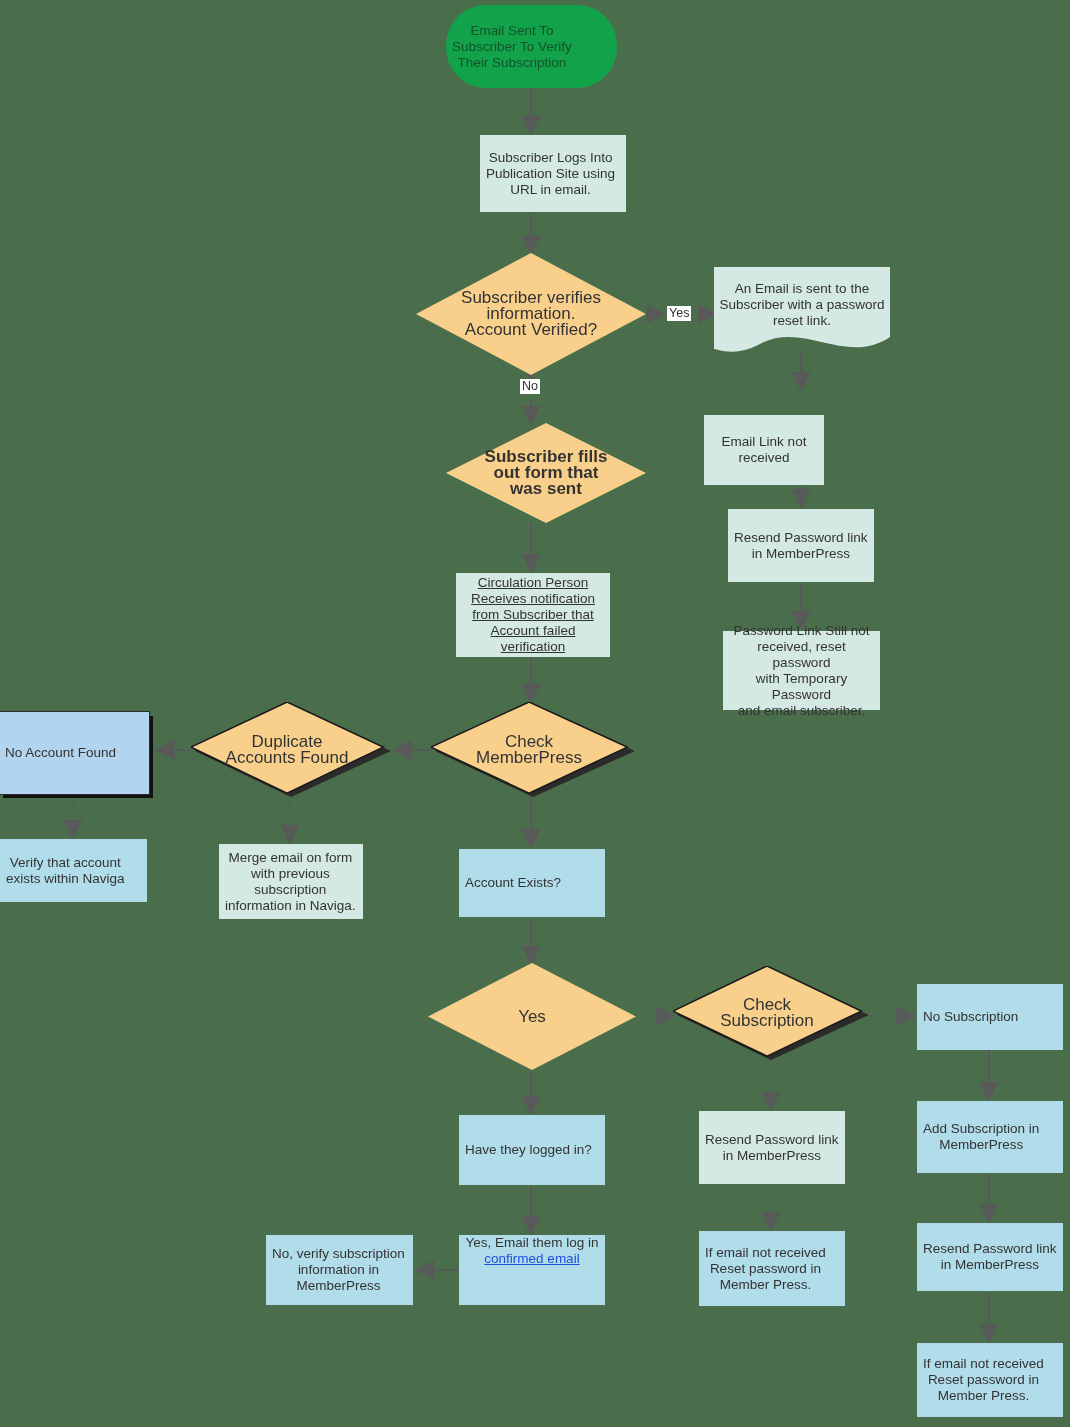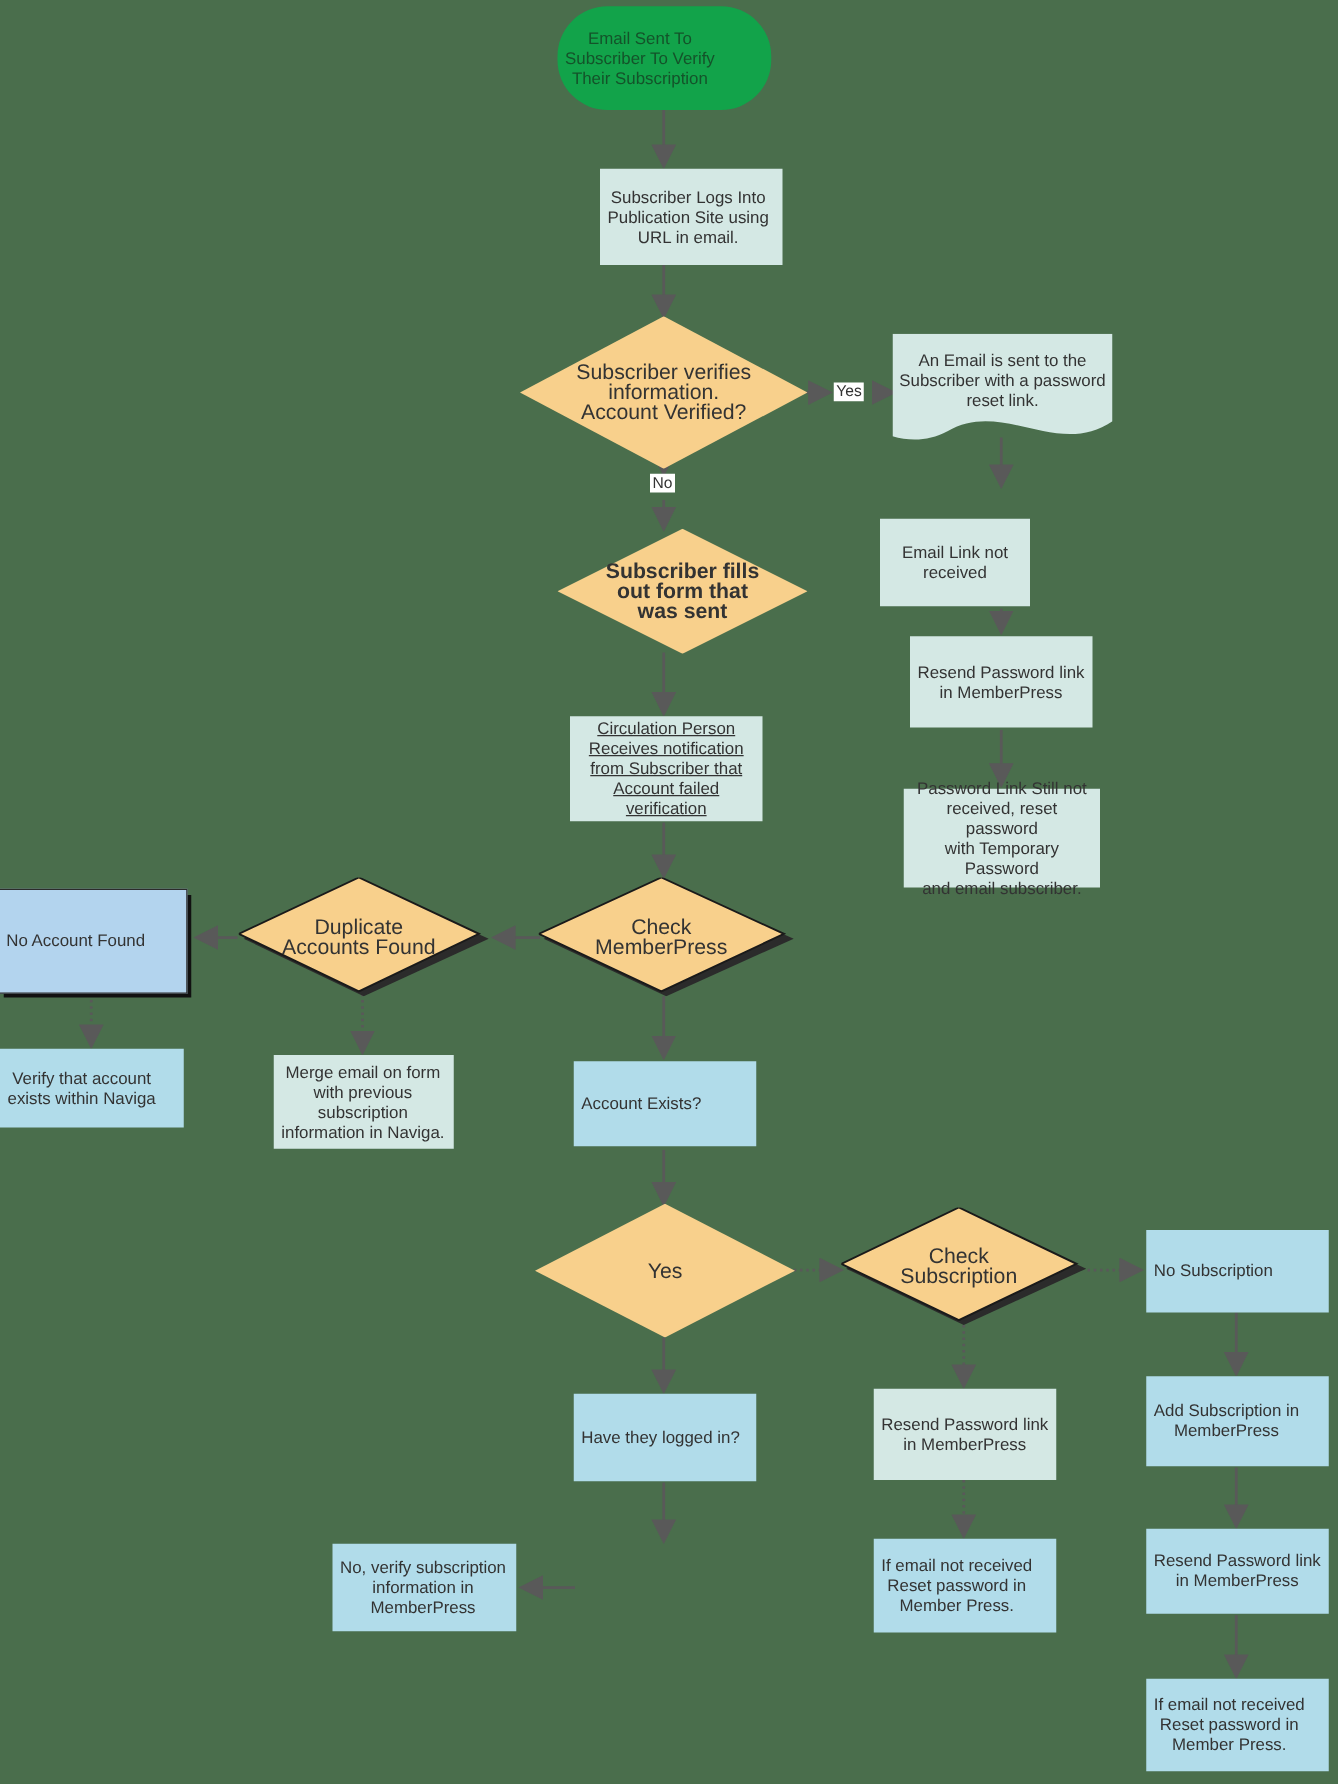--- a/index.html
+++ b/index.html
@@ -306,20 +306,24 @@
   <div class="node rect-blue" style="left:699px; top:1231px; width:146px; height:75px;">
     <span class="txt">If email not received
 Reset password in
 Member Press.</span>
   </div>
 
   <div class="node rect-blue" style="left:459px; top:1115px; width:146px; height:70px;">
     <span class="txt">Have they logged in?</span>
   </div>
 
+  <div class="node rect-blue" style="left:459px; top:1235px; width:146px; height:70px; flex-direction:column;">
+    <span class="txt">Yes, Email them log in</span>
+    <a class="link" href="#">confirmed email</a>
+  </div>
 
   <div class="node rect-blue" style="left:266px; top:1235px; width:147px; height:70px;">
     <span class="txt">No, verify subscription
 information in
 MemberPress</span>
   </div>
 
 </div>
 
 </body></html>

